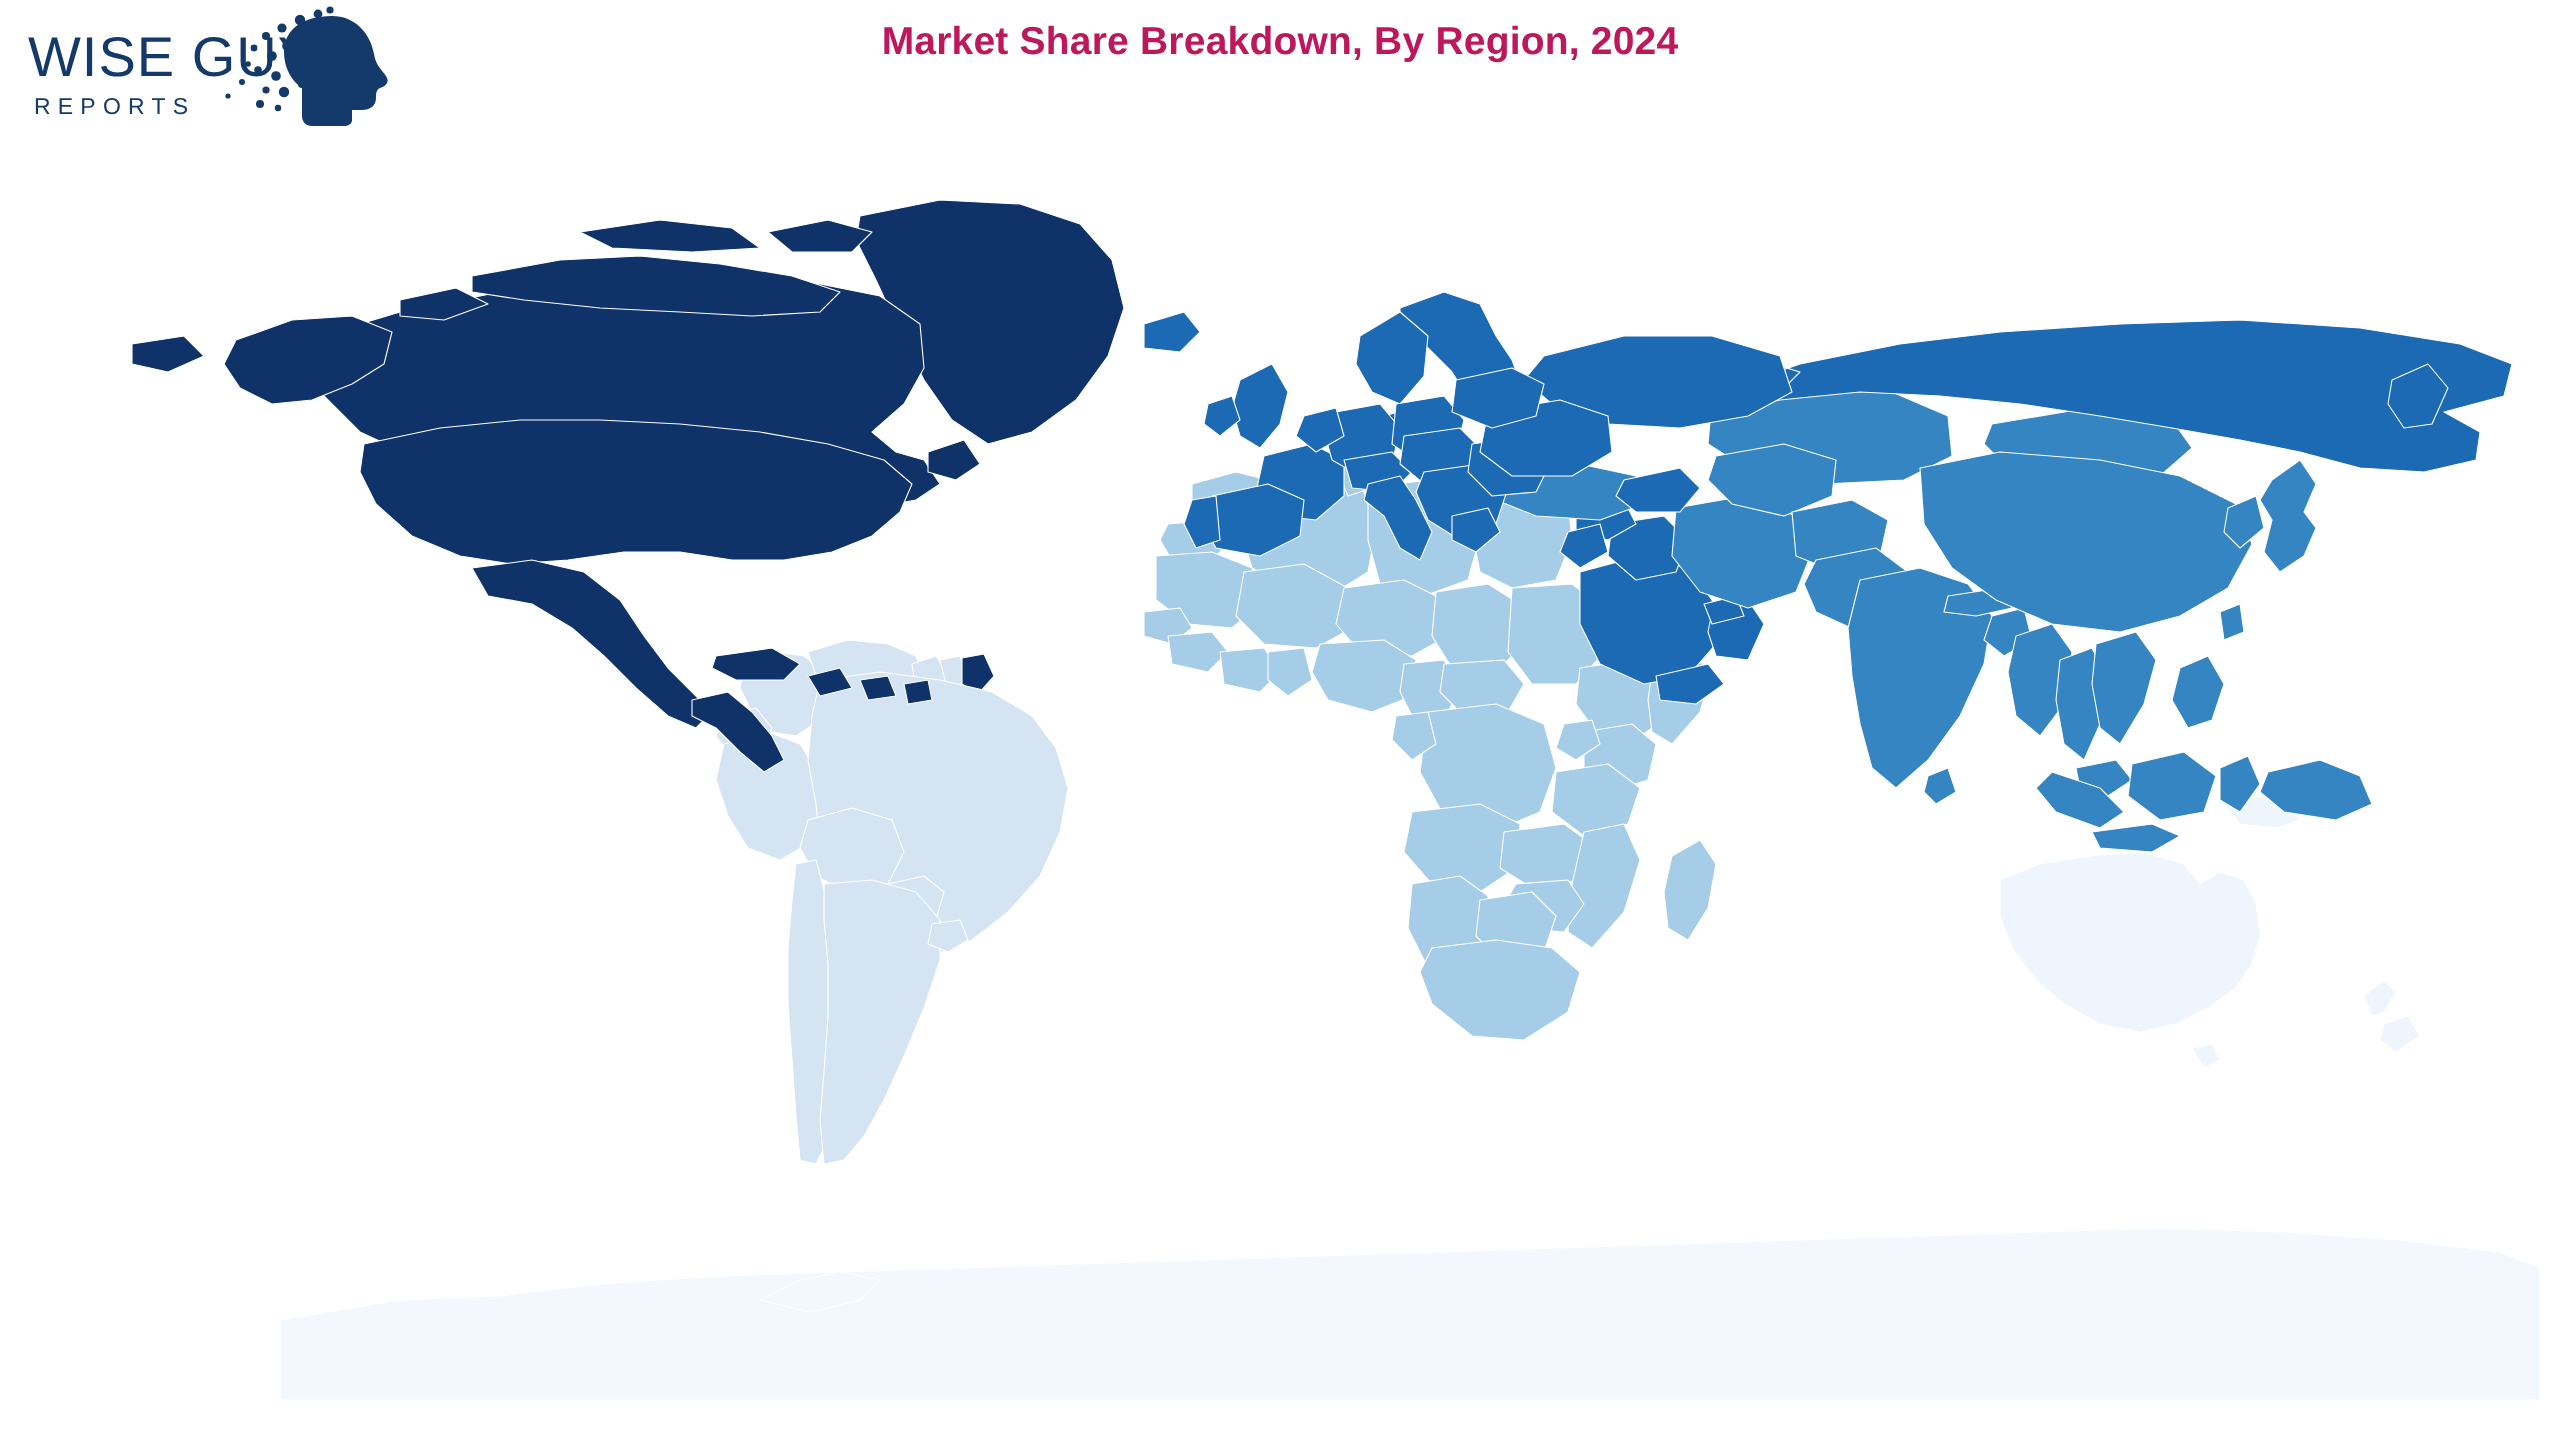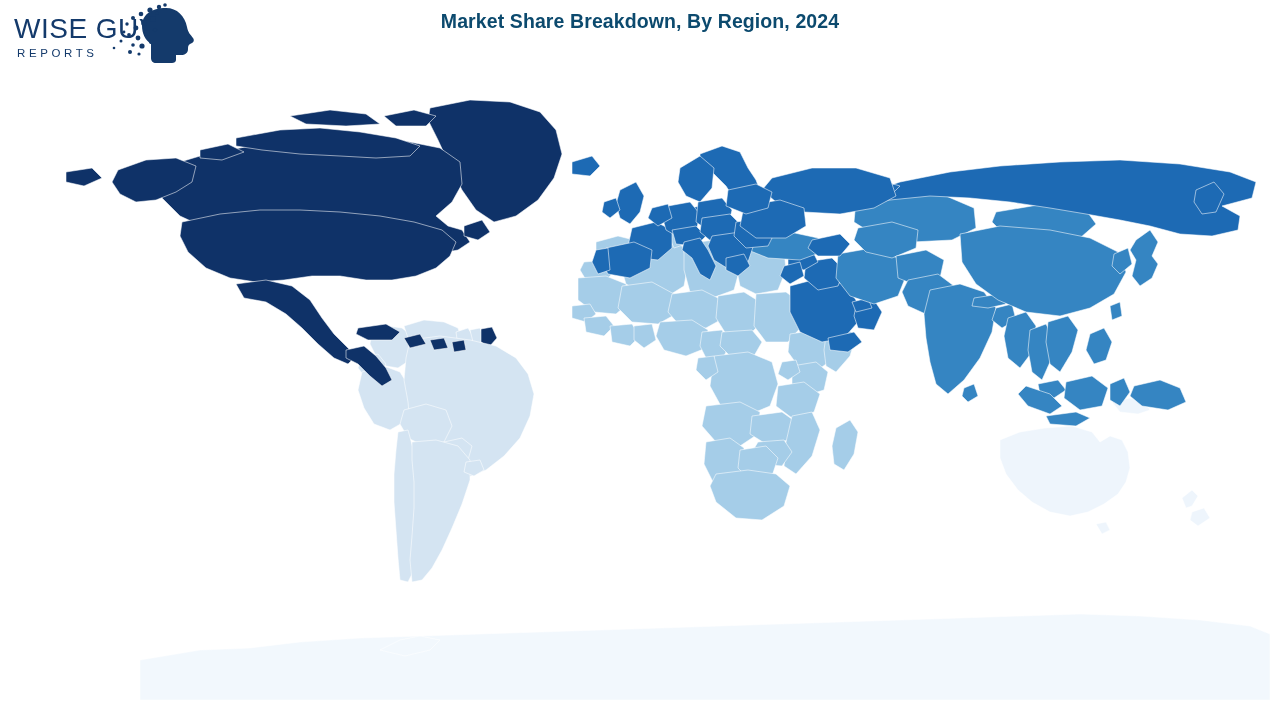--- a/index.html
+++ b/index.html
@@ -12,21 +12,21 @@
   #page{position:relative;width:1280px;height:720px;background:#fff;}
 
   
   .logo{position:absolute;left:8px;top:2px;width:190px;height:62px;}
   .logo svg{display:block;}
 
   
   .chart-title{
     position:absolute;left:0;top:10px;width:1280px;
     text-align:center;
-    font-size:19.5px;font-weight:bold;color:#0c4a6e;
+    font-size:19.5px;font-weight:bold;color:#be185d;
     letter-spacing:0.1px;
     font-family:"Liberation Sans","DejaVu Sans",sans-serif;
   }
 
   
   .map-wrap{position:absolute;left:0;top:50px;width:1280px;height:670px;}
   .map-wrap svg{display:block;width:1280px;height:670px;}
   .region-path{stroke:#ffffff;stroke-width:0.55;stroke-linejoin:round;vector-effect:non-scaling-stroke;}
 </style>
 </head>

